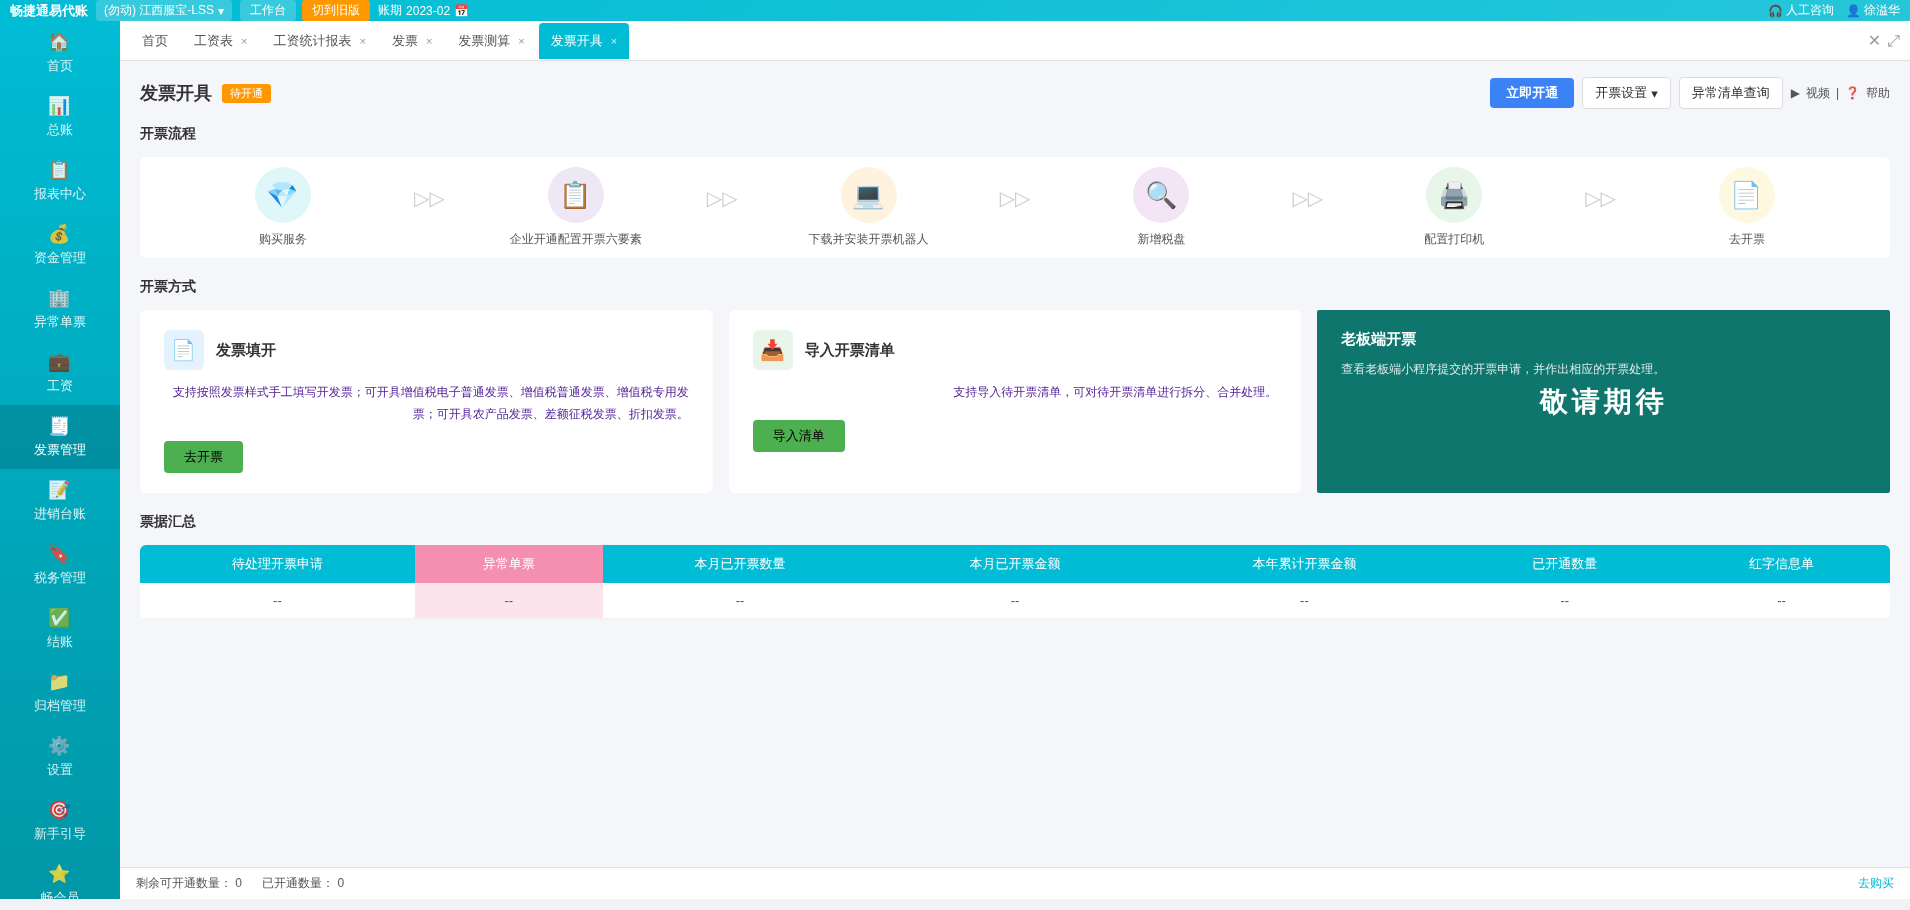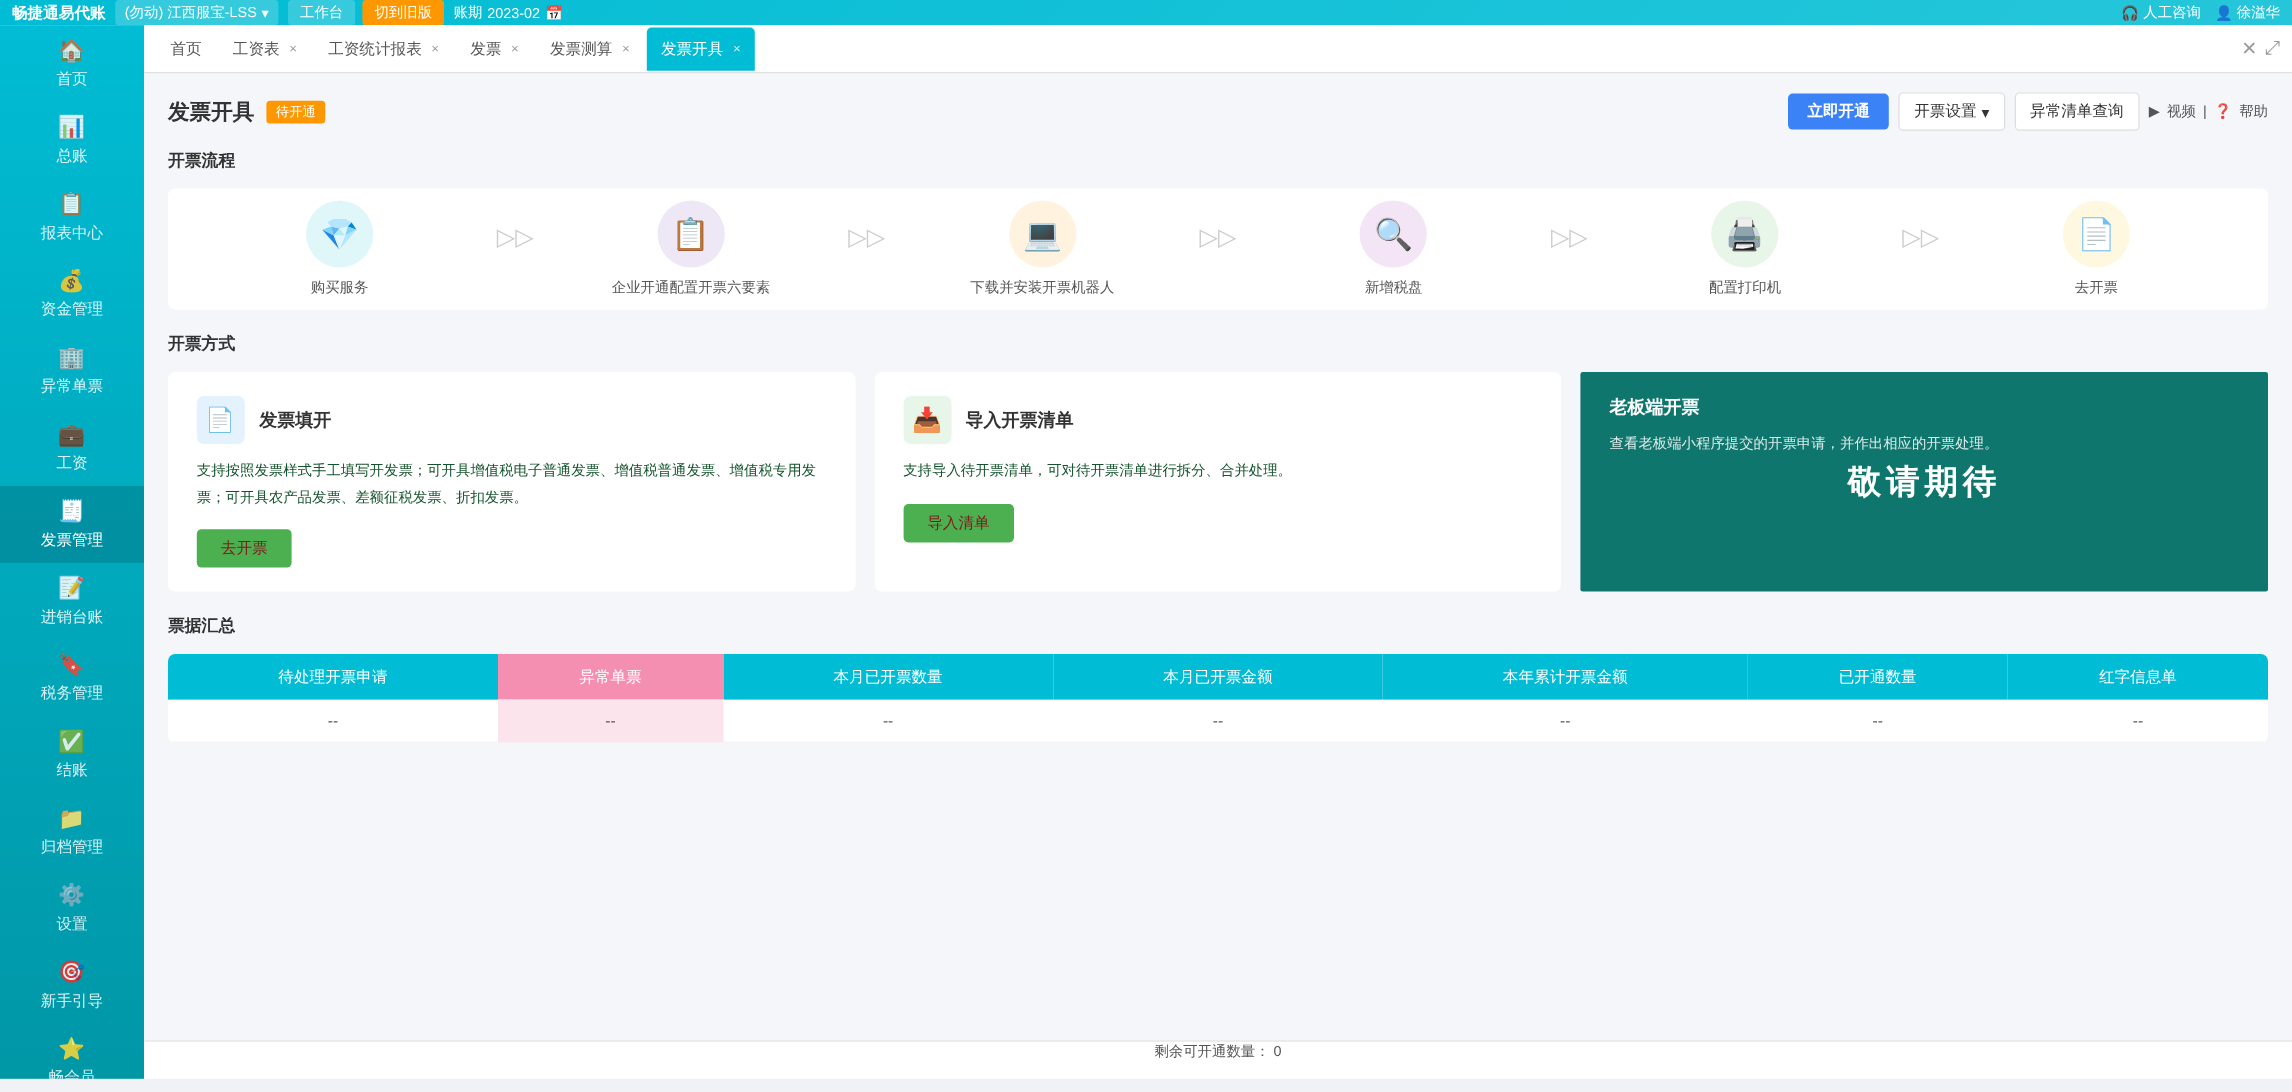--- a/index.html
+++ b/index.html
@@ -226,25 +226,25 @@
       height: 40px;
       background: #e3f2fd;
       border-radius: 6px;
       display: flex;
       align-items: center;
       justify-content: center;
       font-size: 20px;
       color: #1976d2;
     }
     .method-title { font-size: 15px; font-weight: bold; color: #333; }
-    .method-desc { font-size: 12px; color: #14532d; line-height: 1.8; margin-bottom: 16px; }
+    .method-desc { font-size: 12px; color: #4c1d95; line-height: 1.8; margin-bottom: 16px; text-align: right; }
     .method-btn {
       display: inline-block;
       background: #4caf50;
-      color: #7f1d1d;
+      color: #000000;
       border: none;
       padding: 7px 20px;
       border-radius: 4px;
       cursor: pointer;
       font-size: 13px;
     }
     .old-client-card {
       background: #0f766e;
       border-radius: 2px;
       padding: 20px 24px;
@@ -291,21 +291,20 @@
     .bottom-bar {
       height: 32px;
       background: white;
       border-top: 1px solid #e0e0e0;
       display: flex;
       align-items: center;
       padding: 0 16px;
       font-size: 12px;
       color: #555;
       gap: 20px;
-      flex-direction: column;
     }
     .bottom-bar-right { margin-left: auto; color: #00bcd4; cursor: pointer; }
   </style>
 </head>
 <body>
 
 <div class="top-bar">
   <div class="top-bar-left">
     <span class="top-bar-logo">畅捷通易代账</span>
     <div class="top-bar-company">

